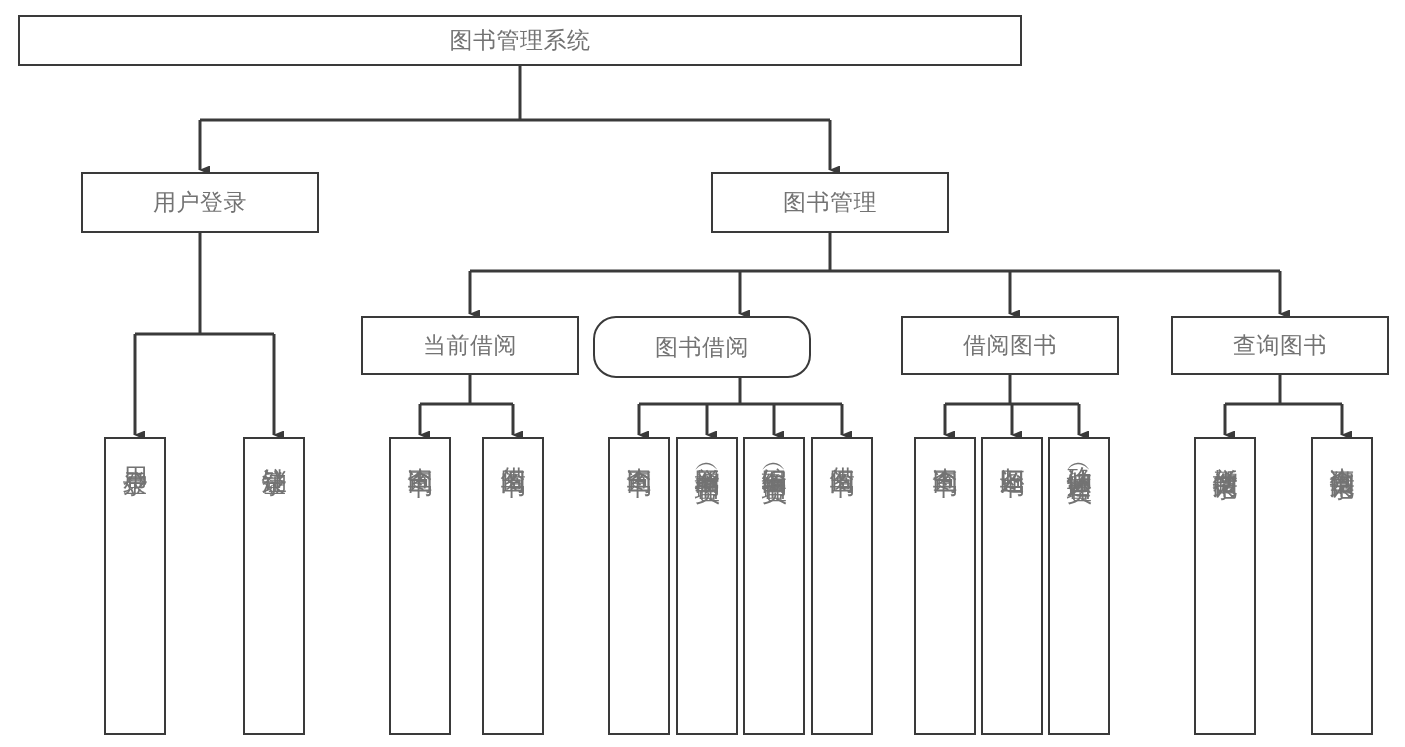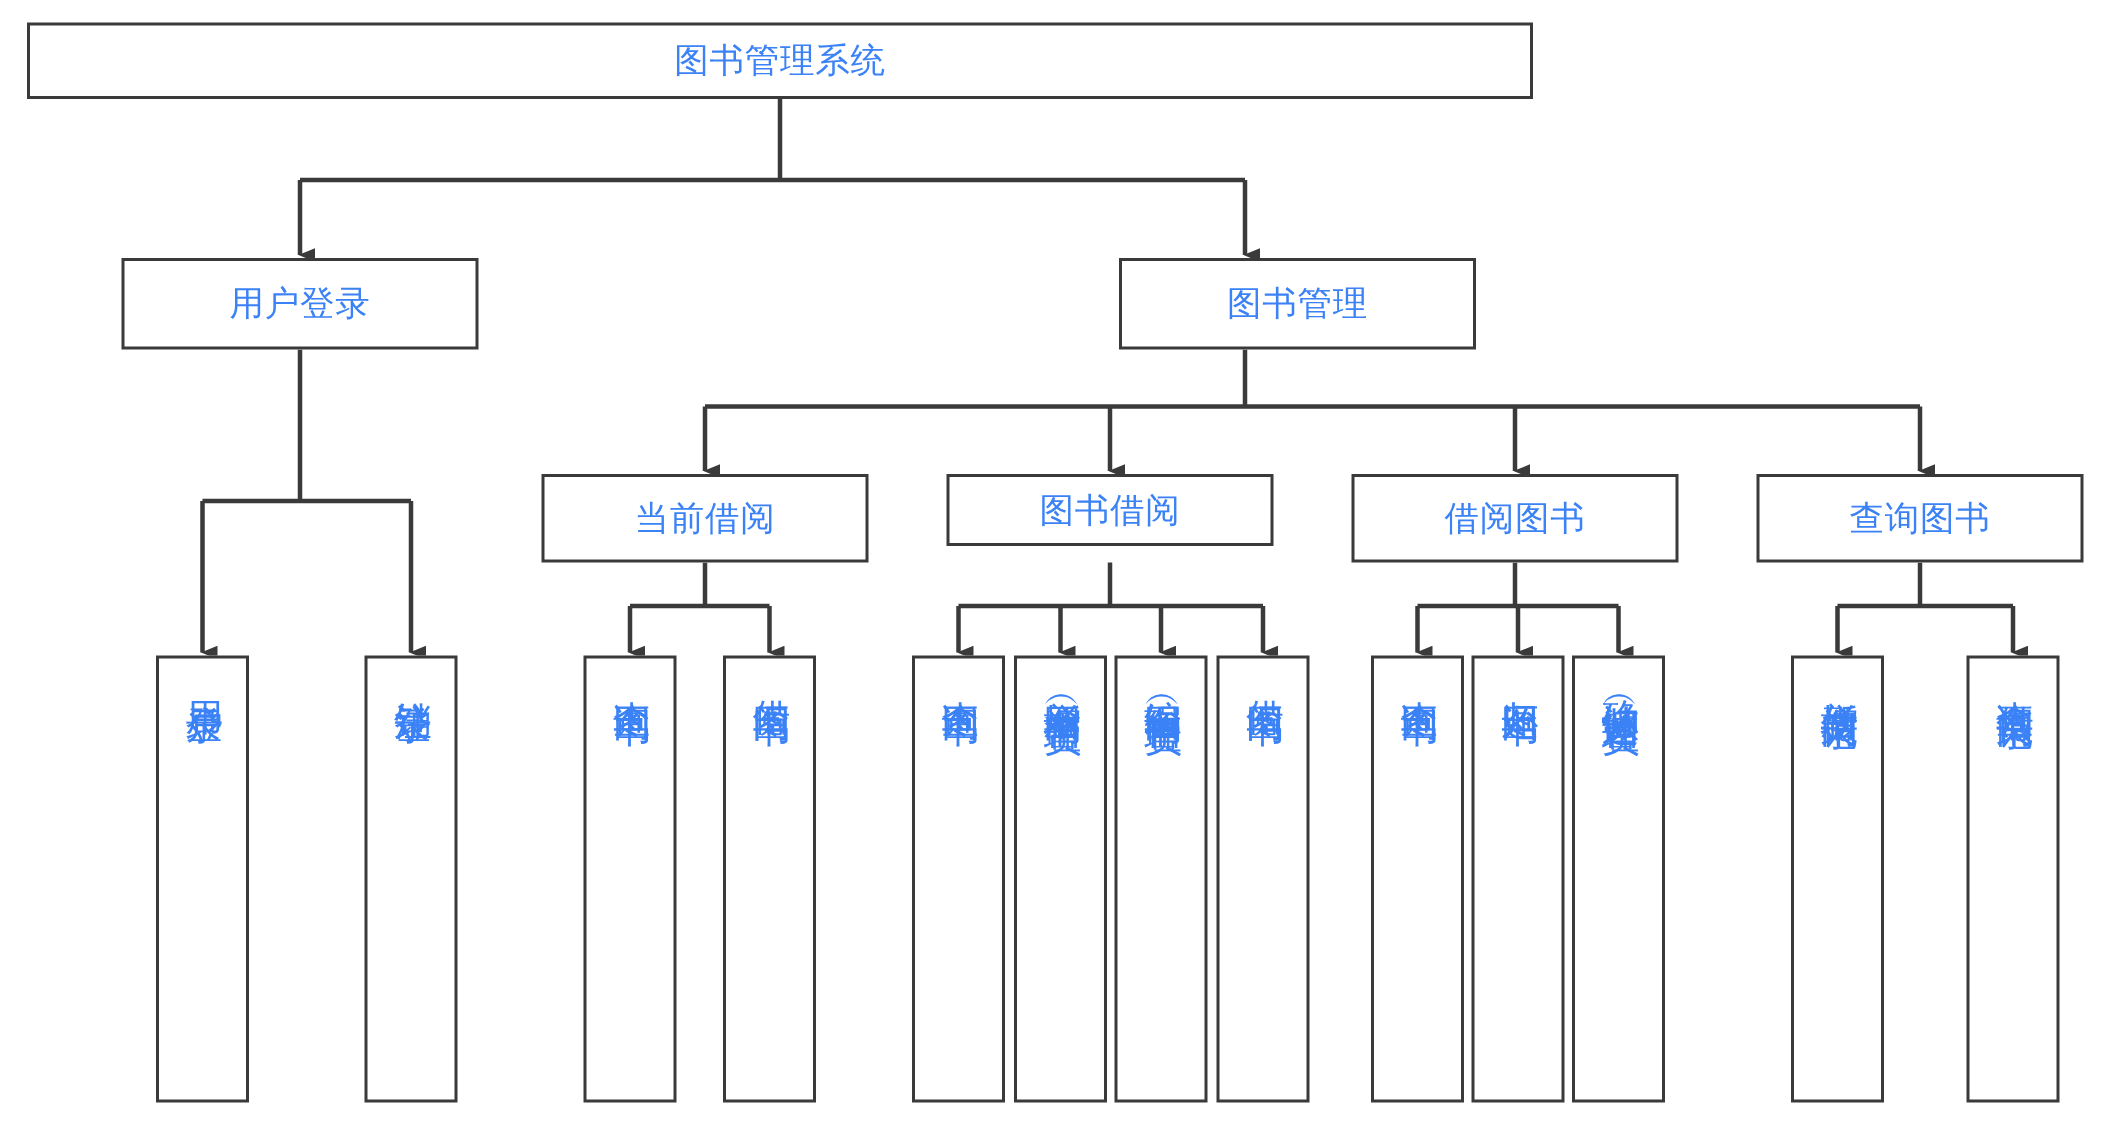--- a/index.html
+++ b/index.html
@@ -26,21 +26,21 @@
     pointer-events: none;
   }
   .node {
     position: absolute;
     box-sizing: border-box;
     border: 2px solid #3a3a3a;
     background: #ffffff;
     display: flex;
     align-items: center;
     justify-content: center;
-    color: #3b82f6;
+    color: #737373;
   }
   .node .label {
     display: block;
     text-align: center;
     line-height: 1.15;
     letter-spacing: 0.5px;
   }
   .node.horizontal .label {
     writing-mode: horizontal-tb;
     font-size: 23px;
@@ -112,27 +112,27 @@
         <line x1="1342" y1="404" x2="1342" y2="435" stroke="#3a3a3a" stroke-width="3" marker-end="url(#arrowhead)"></line>
       </g>
   </svg>
   <div id="node-layer">
       <div class="node horizontal" style="left: 18px; top: 15px; width: 1004px; height: 51px;">
         <span class="label">图书管理系统</span>
       </div>
       <div class="node horizontal" style="left: 81px; top: 172px; width: 238px; height: 61px;">
         <span class="label">用户登录</span>
       </div>
-      <div class="node horizontal" style="left: 711px; top: 172px; width: 238px; height: 61px; margin-left: 35px;">
+      <div class="node horizontal" style="left: 711px; top: 172px; width: 238px; height: 61px;">
         <span class="label">图书管理</span>
       </div>
       <div class="node horizontal" style="left: 361px; top: 316px; width: 218px; height: 59px;">
         <span class="label">当前借阅</span>
       </div>
-      <div class="node horizontal" style="left: 631px; top: 316px; width: 218px; height: 48px;">
+      <div class="node horizontal" style="left: 593px; top: 316px; width: 218px; height: 62px; border-radius: 23px;">
         <span class="label">图书借阅</span>
       </div>
       <div class="node horizontal" style="left: 901px; top: 316px; width: 218px; height: 59px;">
         <span class="label">借阅图书</span>
       </div>
       <div class="node horizontal" style="left: 1171px; top: 316px; width: 218px; height: 59px;">
         <span class="label">查询图书</span>
       </div>
       <div class="node vertical" style="left: 104px; top: 437px; width: 62px; height: 298px;">
         <span class="label">用户登录</span>

